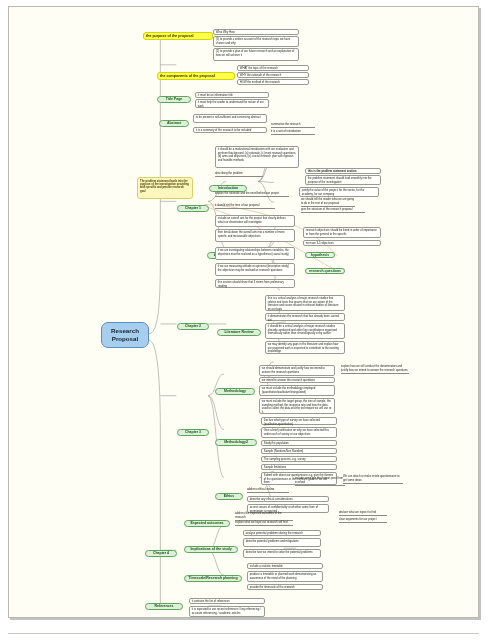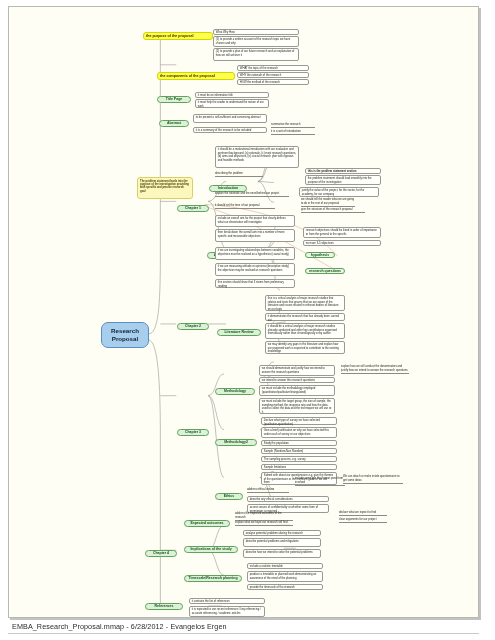--- a/index.html
+++ b/index.html
@@ -458,14 +458,13 @@
         <span>it contains the list of references</span>
       </div>
       <div class="node leaf" style="left:180px;top:599px;width:76px;height:11px;">
         <span>it is expected to use recent references / key referencing / accurate referencing / academic articles</span>
       </div>
 
     </div>
   </div>
 
   <div id="footrule"></div>
-  <div id="footer">EMBA_Research_Proposal.mmap - 6/28/2012 - Evangelos Ergen</div>
 </div>
 
 </body></html>

